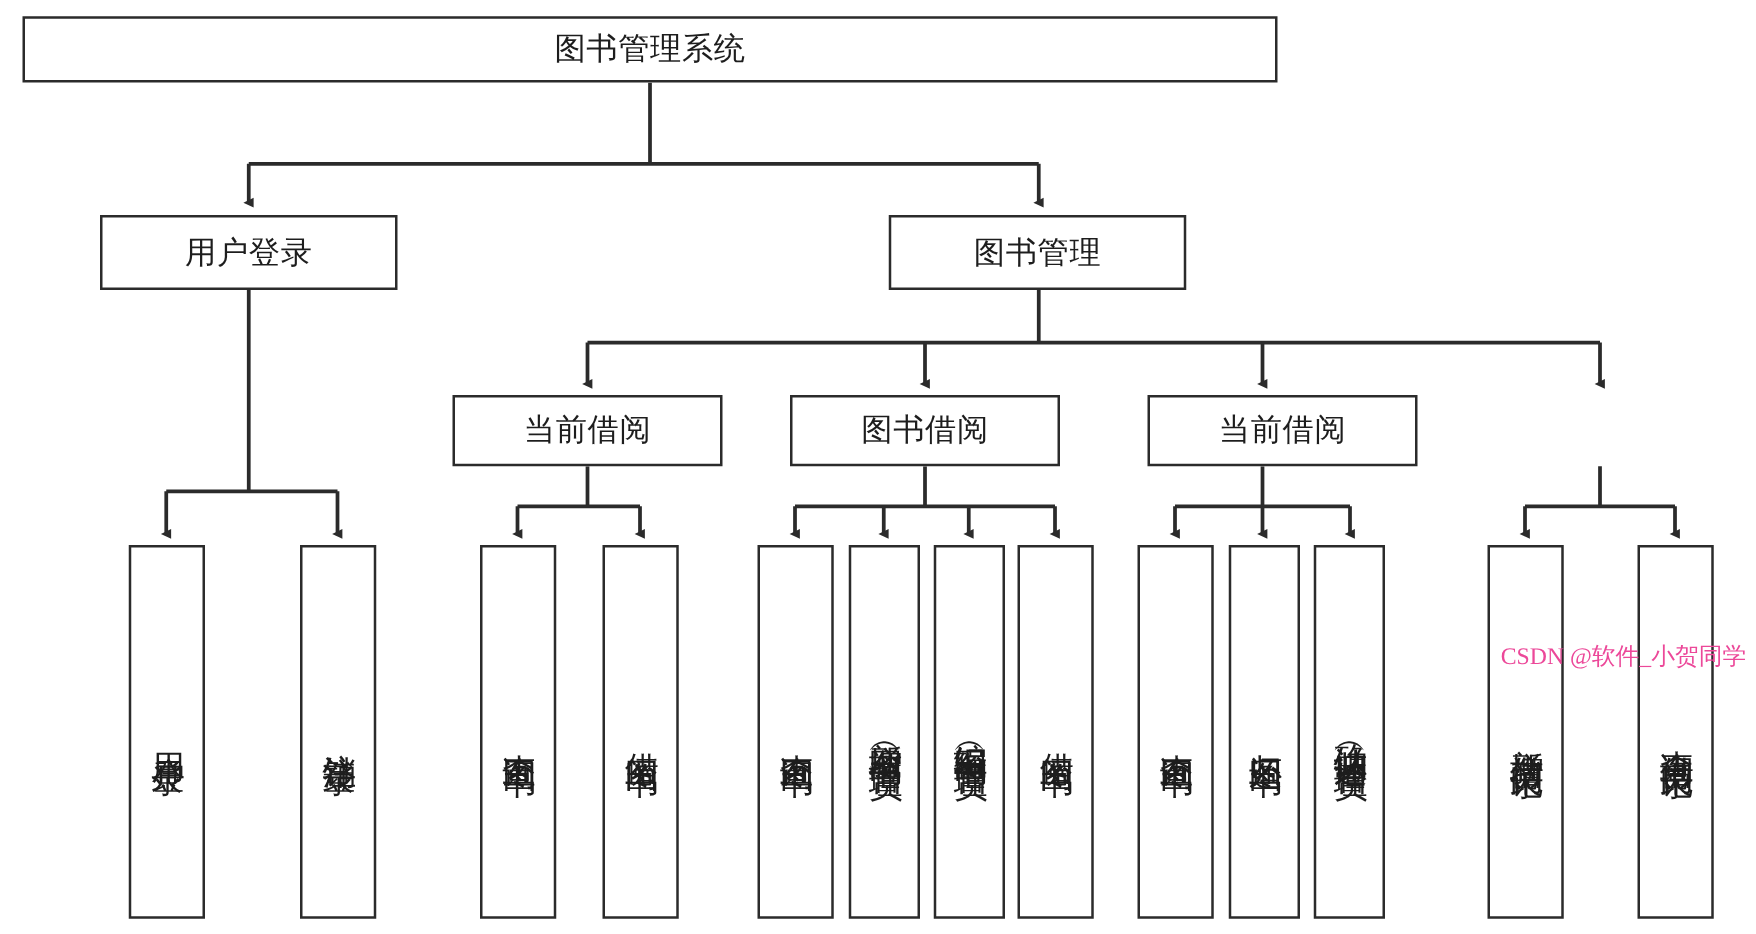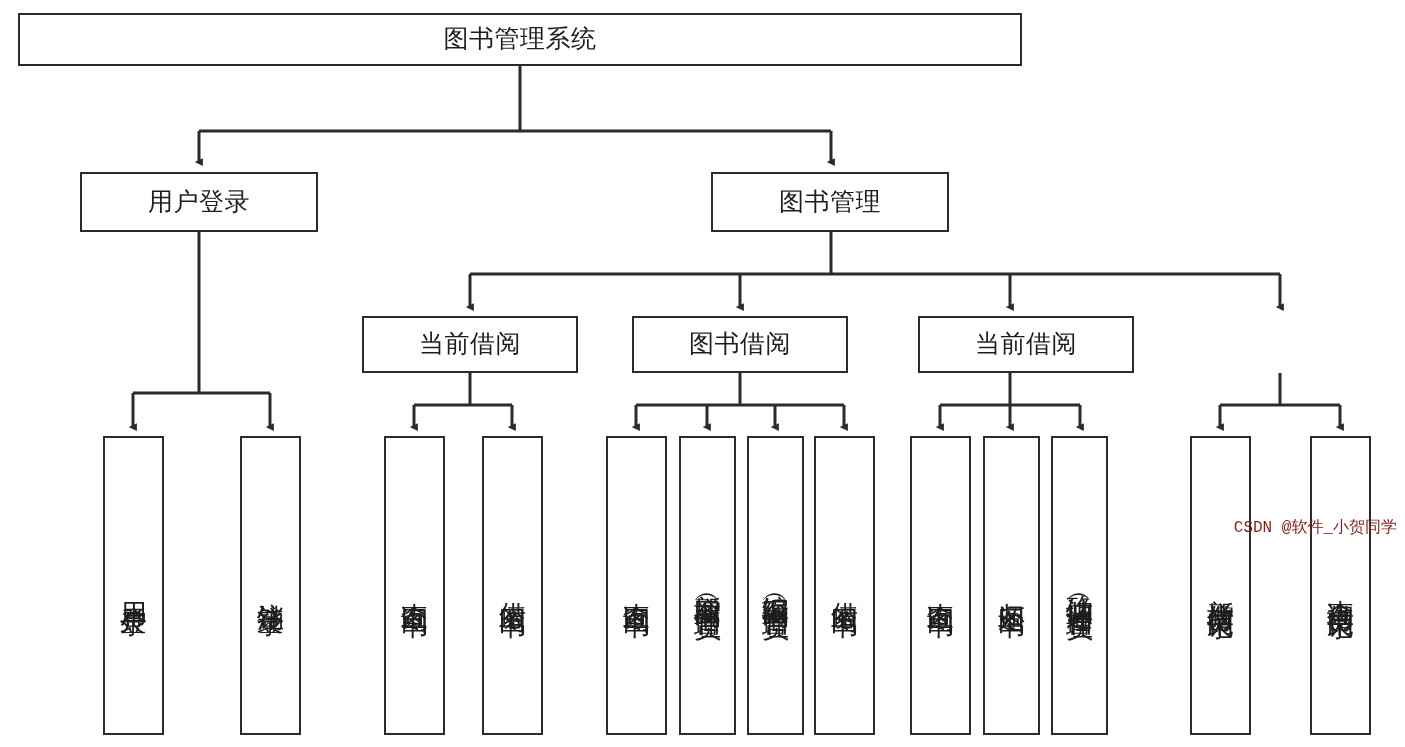--- a/index.html
+++ b/index.html
@@ -46,24 +46,24 @@
     text-orientation:upright;
     font-size:27px;
     line-height:1.18;
     letter-spacing:3px;
     white-space:nowrap;
   }
   .watermark{
     position:absolute;
     right:8px;
     bottom:2px;
-    font-size:16px;
-    color:#7f1d1d;
+    font-size:19px;
+    color:#ec4899;
     white-space:nowrap;
-    font-family:Liberation Mono, monospace;
+    font-family:Liberation Serif, serif;
     pointer-events:none;
   }
   svg.links{
     position:absolute;left:0;top:0;width:1405px;height:747px;
     pointer-events:none;
   }
 </style>
 </head>
 <body>
 

